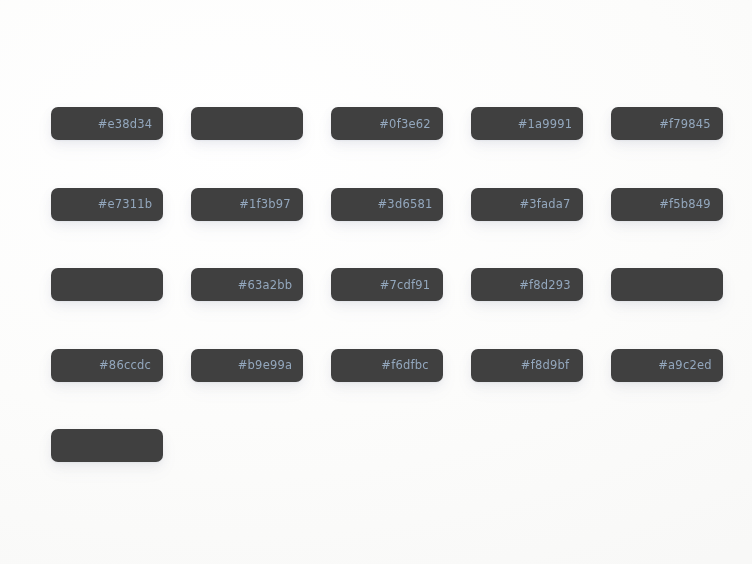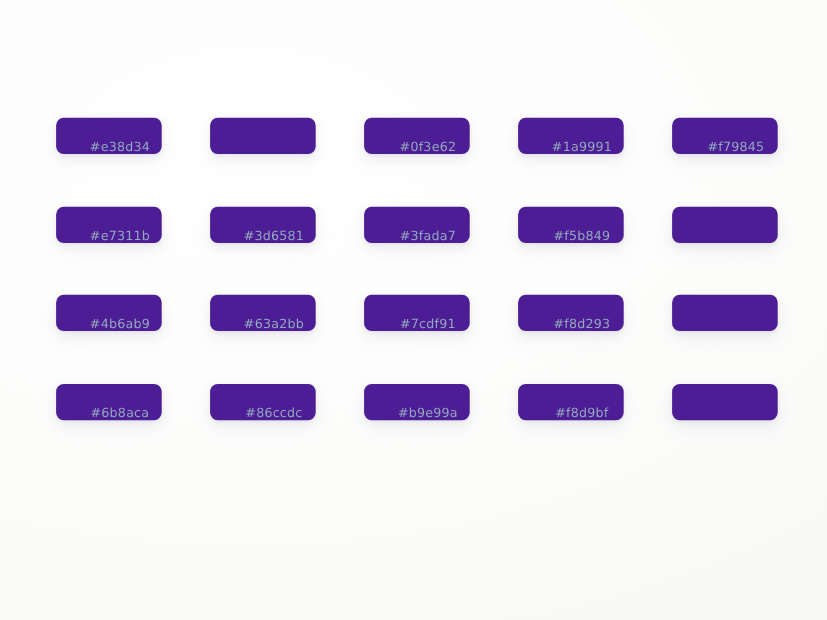--- a/index.html
+++ b/index.html
@@ -34,28 +34,29 @@
     grid-template-rows: repeat(5, 33px);
     column-gap: 44px;
     row-gap: 47.5px;
   }
 
   .swatch-card {
     position: relative;
     width: 96px;
     height: 33px;
     border-radius: 7px;
-    background: #4c1d95;
+    background: #404040;
     display: flex;
-    align-items: flex-end;
+    align-items: center;
     overflow: hidden;
     box-shadow:
       0 1px 2px rgba(120, 130, 150, 0.07),
       0 4px 10px rgba(120, 132, 155, 0.10),
       0 8px 18px rgba(120, 132, 155, 0.055);
+    padding-left: 16px;
   }
 
   .swatch-chip {
     width: 22px;
     flex: 0 0 22px;
     border-radius: 7px 2px 2px 7px;
     position: relative;
     z-index: 2;
     box-shadow: 1px 0 2px rgba(90, 100, 120, 0.13);
   }
@@ -110,20 +111,26 @@
         <span class="swatch-label">#f79845</span>
       </div>
     </div>
     <div class="swatch-card">
       <div class="swatch-chip" style="background: rgb(231, 49, 27);"></div>
       <div class="swatch-label-wrap">
         <span class="swatch-label">#e7311b</span>
       </div>
     </div>
     <div class="swatch-card">
+      <div class="swatch-chip" style="background: rgb(31, 59, 151);"></div>
+      <div class="swatch-label-wrap">
+        <span class="swatch-label">#1f3b97</span>
+      </div>
+    </div>
+    <div class="swatch-card">
       <div class="swatch-chip" style="background: rgb(61, 101, 129);"></div>
       <div class="swatch-label-wrap">
         <span class="swatch-label">#3d6581</span>
       </div>
     </div>
     <div class="swatch-card">
       <div class="swatch-chip" style="background: rgb(63, 173, 167);"></div>
       <div class="swatch-label-wrap">
         <span class="swatch-label">#3fada7</span>
       </div>
@@ -131,26 +138,20 @@
     <div class="swatch-card">
       <div class="swatch-chip" style="background: rgb(245, 184, 73);"></div>
       <div class="swatch-label-wrap">
         <span class="swatch-label">#f5b849</span>
       </div>
     </div>
     <div class="swatch-card">
       <div class="swatch-chip" style="background: rgb(227, 81, 62);"></div>
     </div>
     <div class="swatch-card">
-      <div class="swatch-chip" style="background: rgb(75, 106, 185);"></div>
-      <div class="swatch-label-wrap">
-        <span class="swatch-label">#4b6ab9</span>
-      </div>
-    </div>
-    <div class="swatch-card">
       <div class="swatch-chip" style="background: rgb(99, 162, 187);"></div>
       <div class="swatch-label-wrap">
         <span class="swatch-label">#63a2bb</span>
       </div>
     </div>
     <div class="swatch-card">
       <div class="swatch-chip" style="background: rgb(124, 223, 145);"></div>
       <div class="swatch-label-wrap">
         <span class="swatch-label">#7cdf91</span>
       </div>
@@ -158,39 +159,45 @@
     <div class="swatch-card">
       <div class="swatch-chip" style="background: rgb(248, 210, 147);"></div>
       <div class="swatch-label-wrap">
         <span class="swatch-label">#f8d293</span>
       </div>
     </div>
     <div class="swatch-card">
       <div class="swatch-chip" style="background: rgb(248, 194, 148);"></div>
     </div>
     <div class="swatch-card">
-      <div class="swatch-chip" style="background: rgb(107, 138, 202);"></div>
-      <div class="swatch-label-wrap">
-        <span class="swatch-label">#6b8aca</span>
-      </div>
-    </div>
-    <div class="swatch-card">
       <div class="swatch-chip" style="background: rgb(134, 204, 220);"></div>
       <div class="swatch-label-wrap">
         <span class="swatch-label">#86ccdc</span>
       </div>
     </div>
     <div class="swatch-card">
       <div class="swatch-chip" style="background: rgb(185, 233, 154);"></div>
       <div class="swatch-label-wrap">
         <span class="swatch-label">#b9e99a</span>
       </div>
     </div>
     <div class="swatch-card">
+      <div class="swatch-chip" style="background: rgb(246, 223, 188);"></div>
+      <div class="swatch-label-wrap">
+        <span class="swatch-label">#f6dfbc</span>
+      </div>
+    </div>
+    <div class="swatch-card">
       <div class="swatch-chip" style="background: rgb(248, 217, 191);"></div>
       <div class="swatch-label-wrap">
         <span class="swatch-label">#f8d9bf</span>
       </div>
     </div>
     <div class="swatch-card">
+      <div class="swatch-chip" style="background: rgb(169, 194, 237);"></div>
+      <div class="swatch-label-wrap">
+        <span class="swatch-label">#a9c2ed</span>
+      </div>
+    </div>
+    <div class="swatch-card">
       <div class="swatch-chip" style="background: rgb(212, 243, 186);"></div>
     </div>
   </div>
 
 </body></html>

